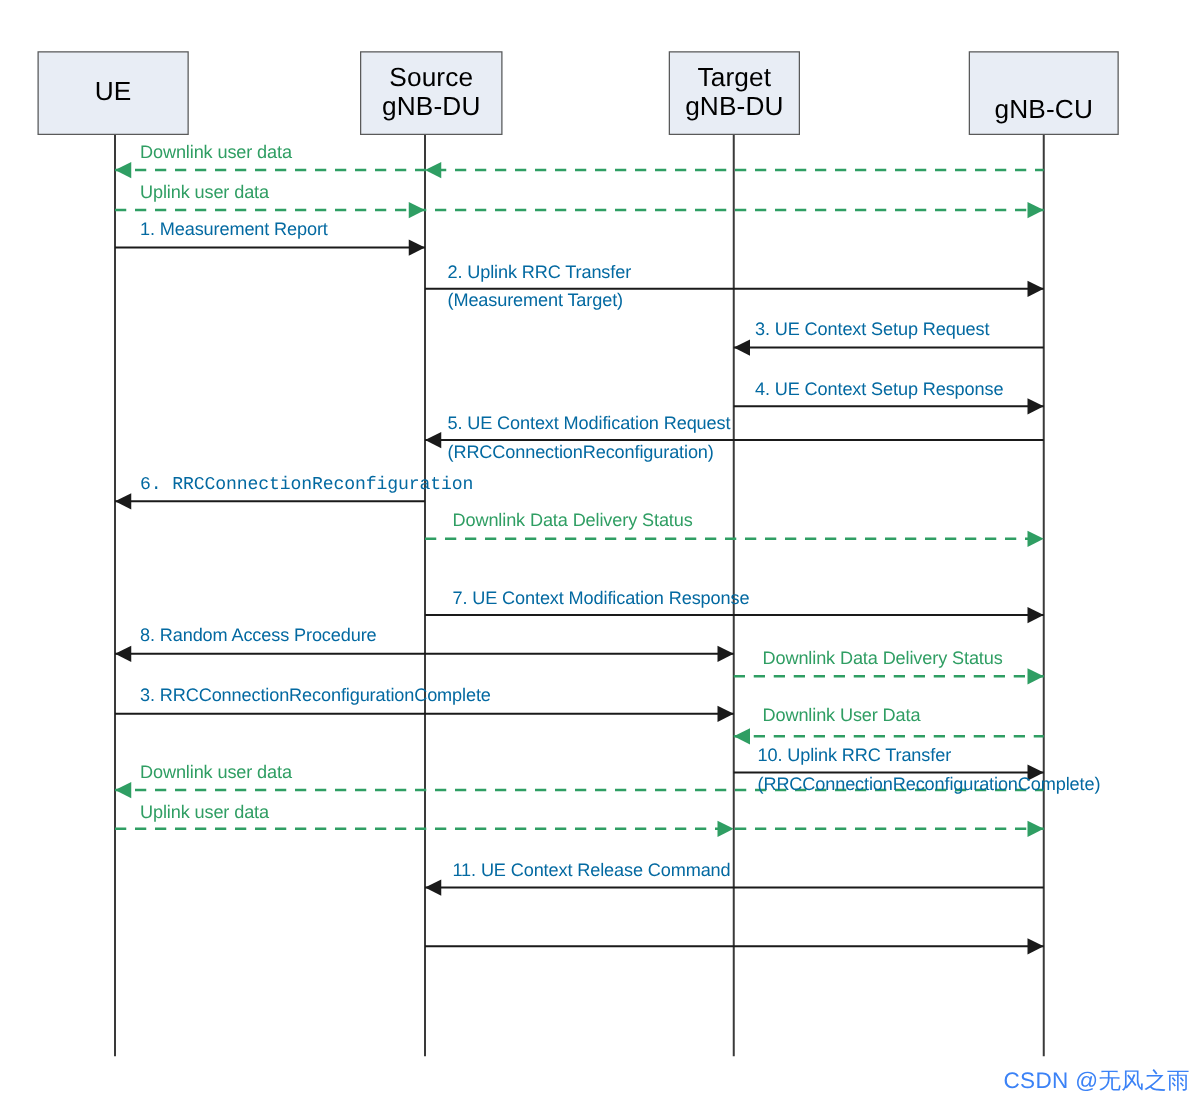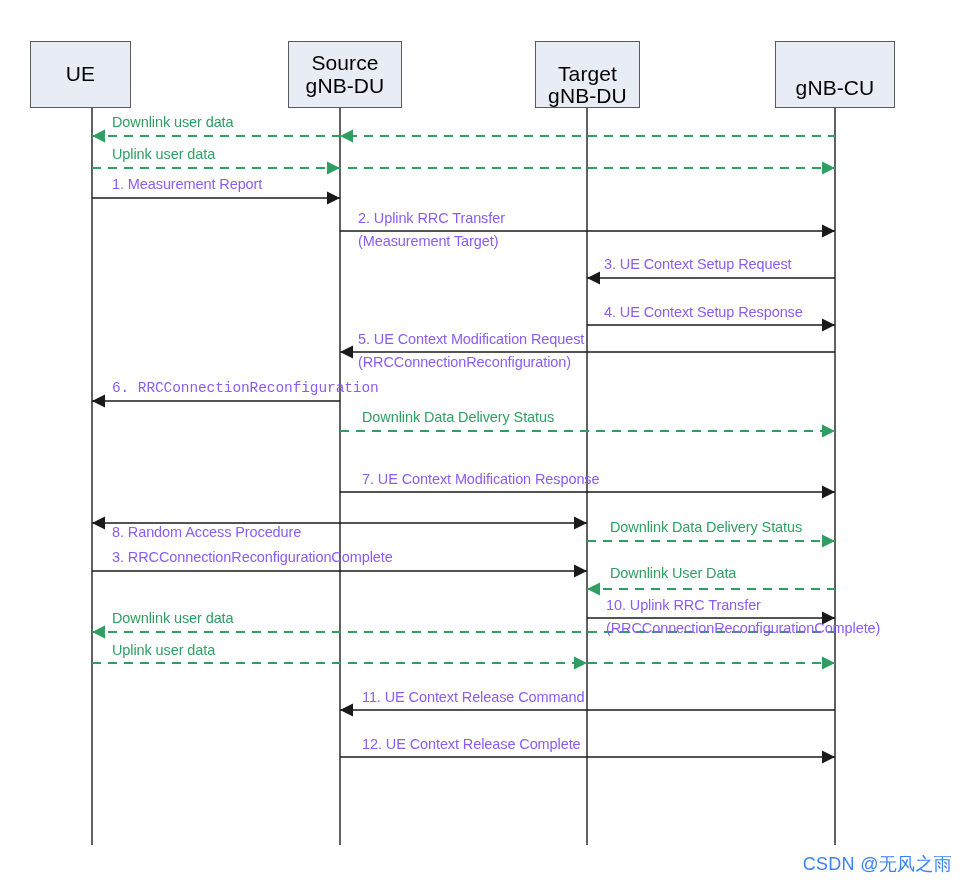--- a/index.html
+++ b/index.html
@@ -20,21 +20,21 @@
     text-align:center;
     color:#000;
     font-size:21px;
     line-height:1.06;
     letter-spacing:.1px;
     box-sizing:border-box;
   }
   .lbl{
     position:absolute;
     font-size:14.5px;
-    color:#8b5cf6;
+    color:#0369a1;
     white-space:nowrap;
     letter-spacing:-0.1px;
   }
   .lbl.green{color:#2f9e63;}
   .watermark{
     position:absolute;
     right:10px;bottom:12px;
     font-size:18px;
     color:#3b82f6;
     white-space:nowrap;
@@ -137,37 +137,36 @@
     <div class="lbl" style="left: 112px; top: 176px;">1. Measurement Report</div>
     <div class="lbl" style="left: 358px; top: 210px;">2. Uplink RRC Transfer</div>
     <div class="lbl" style="left: 358px; top: 233px;">(Measurement Target)</div>
     <div class="lbl" style="left: 604px; top: 256px;">3. UE Context Setup Request</div>
     <div class="lbl" style="left: 604px; top: 304px;">4. UE Context Setup Response</div>
     <div class="lbl" style="left: 358px; top: 331px;">5. UE Context Modification Request</div>
     <div class="lbl" style="left: 358px; top: 354px;">(RRCConnectionReconfiguration)</div>
     <div class="lbl" style="left: 112px; top: 380px; font-family: Liberation Mono, monospace;">6. RRCConnectionReconfiguration</div>
     <div class="lbl green" style="left: 362px; top: 409px;">Downlink Data Delivery Status</div>
     <div class="lbl" style="left: 362px; top: 471px;">7. UE Context Modification Response</div>
-    <div class="lbl" style="left: 112px; top: 501px; margin-top: 23px;">8. Random Access Procedure</div>
+    <div class="lbl" style="left: 112px; top: 501px;">8. Random Access Procedure</div>
     <div class="lbl green" style="left: 610px; top: 519px;">Downlink Data Delivery Status</div>
     <div class="lbl" style="left: 112px; top: 549px;">3. RRCConnectionReconfigurationComplete</div>
     <div class="lbl green" style="left: 610px; top: 565px;">Downlink User Data</div>
     <div class="lbl" style="left: 606px; top: 597px;">10. Uplink RRC Transfer</div>
     <div class="lbl" style="left: 606px; top: 620px;">(RRCConnectionReconfigurationComplete)</div>
     <div class="lbl green" style="left: 112px; top: 610px;">Downlink user data</div>
     <div class="lbl green" style="left: 112px; top: 642px;">Uplink user data</div>
     <div class="lbl" style="left: 362px; top: 689px;">11. UE Context Release Command</div>
-    <div class="lbl" style="left: 362px; top: 736px;">12. UE Context Release Complete</div>
-    <div class="lifeline-box" style="left: 30px; top: 41px; width: 101px; height: 67px;">
+    <div class="lifeline-box" style="left: 30px; top: 41px; width: 121px; height: 67px;">
       <span style="white-space: pre-line;">UE</span>
     </div>
     <div class="lifeline-box" style="left: 288px; top: 41px; width: 114px; height: 67px;">
       <span style="white-space: pre-line;">Source
 gNB-DU</span>
     </div>
-    <div class="lifeline-box" style="left: 535px; top: 41px; width: 105px; height: 67px; align-items: flex-end;">
+    <div class="lifeline-box" style="left: 535px; top: 41px; width: 105px; height: 67px;">
       <span style="white-space: pre-line;">Target
 gNB-DU</span>
     </div>
     <div class="lifeline-box" style="left: 775px; top: 41px; width: 120px; height: 67px;">
       <span style="white-space: pre-line; margin-top: 27px;">gNB-CU</span>
     </div>
   </div>
 
 </body></html>

